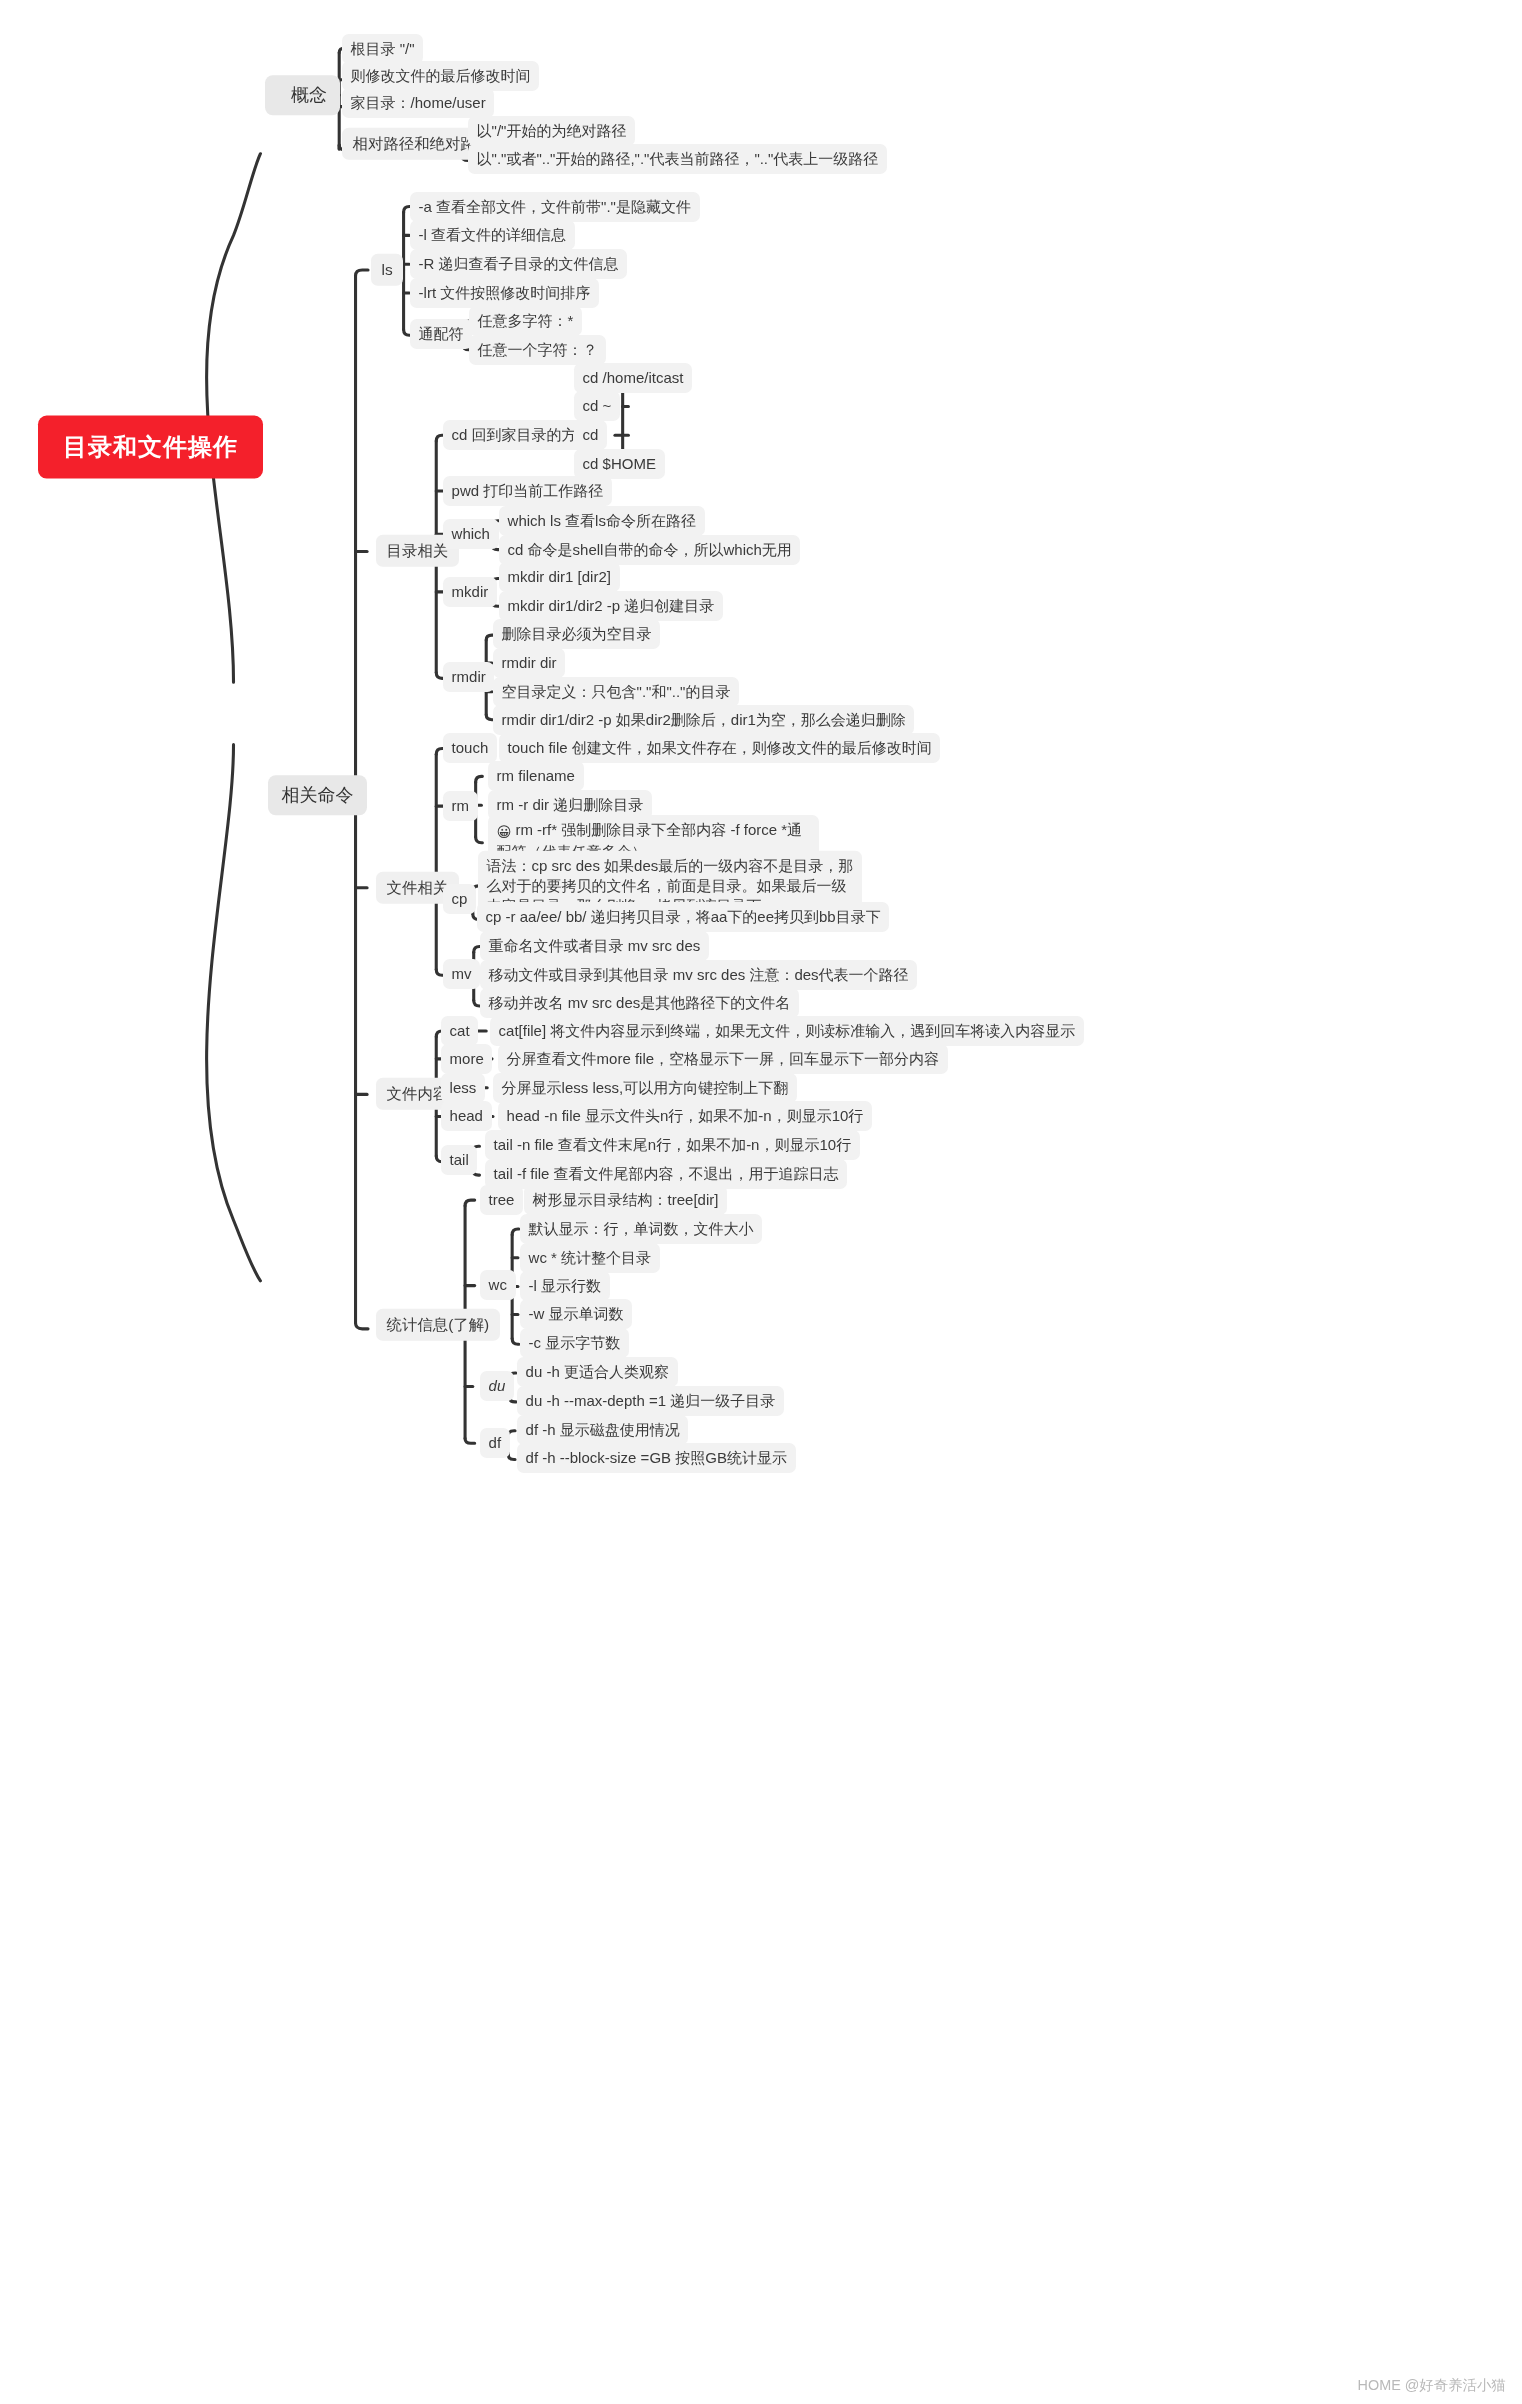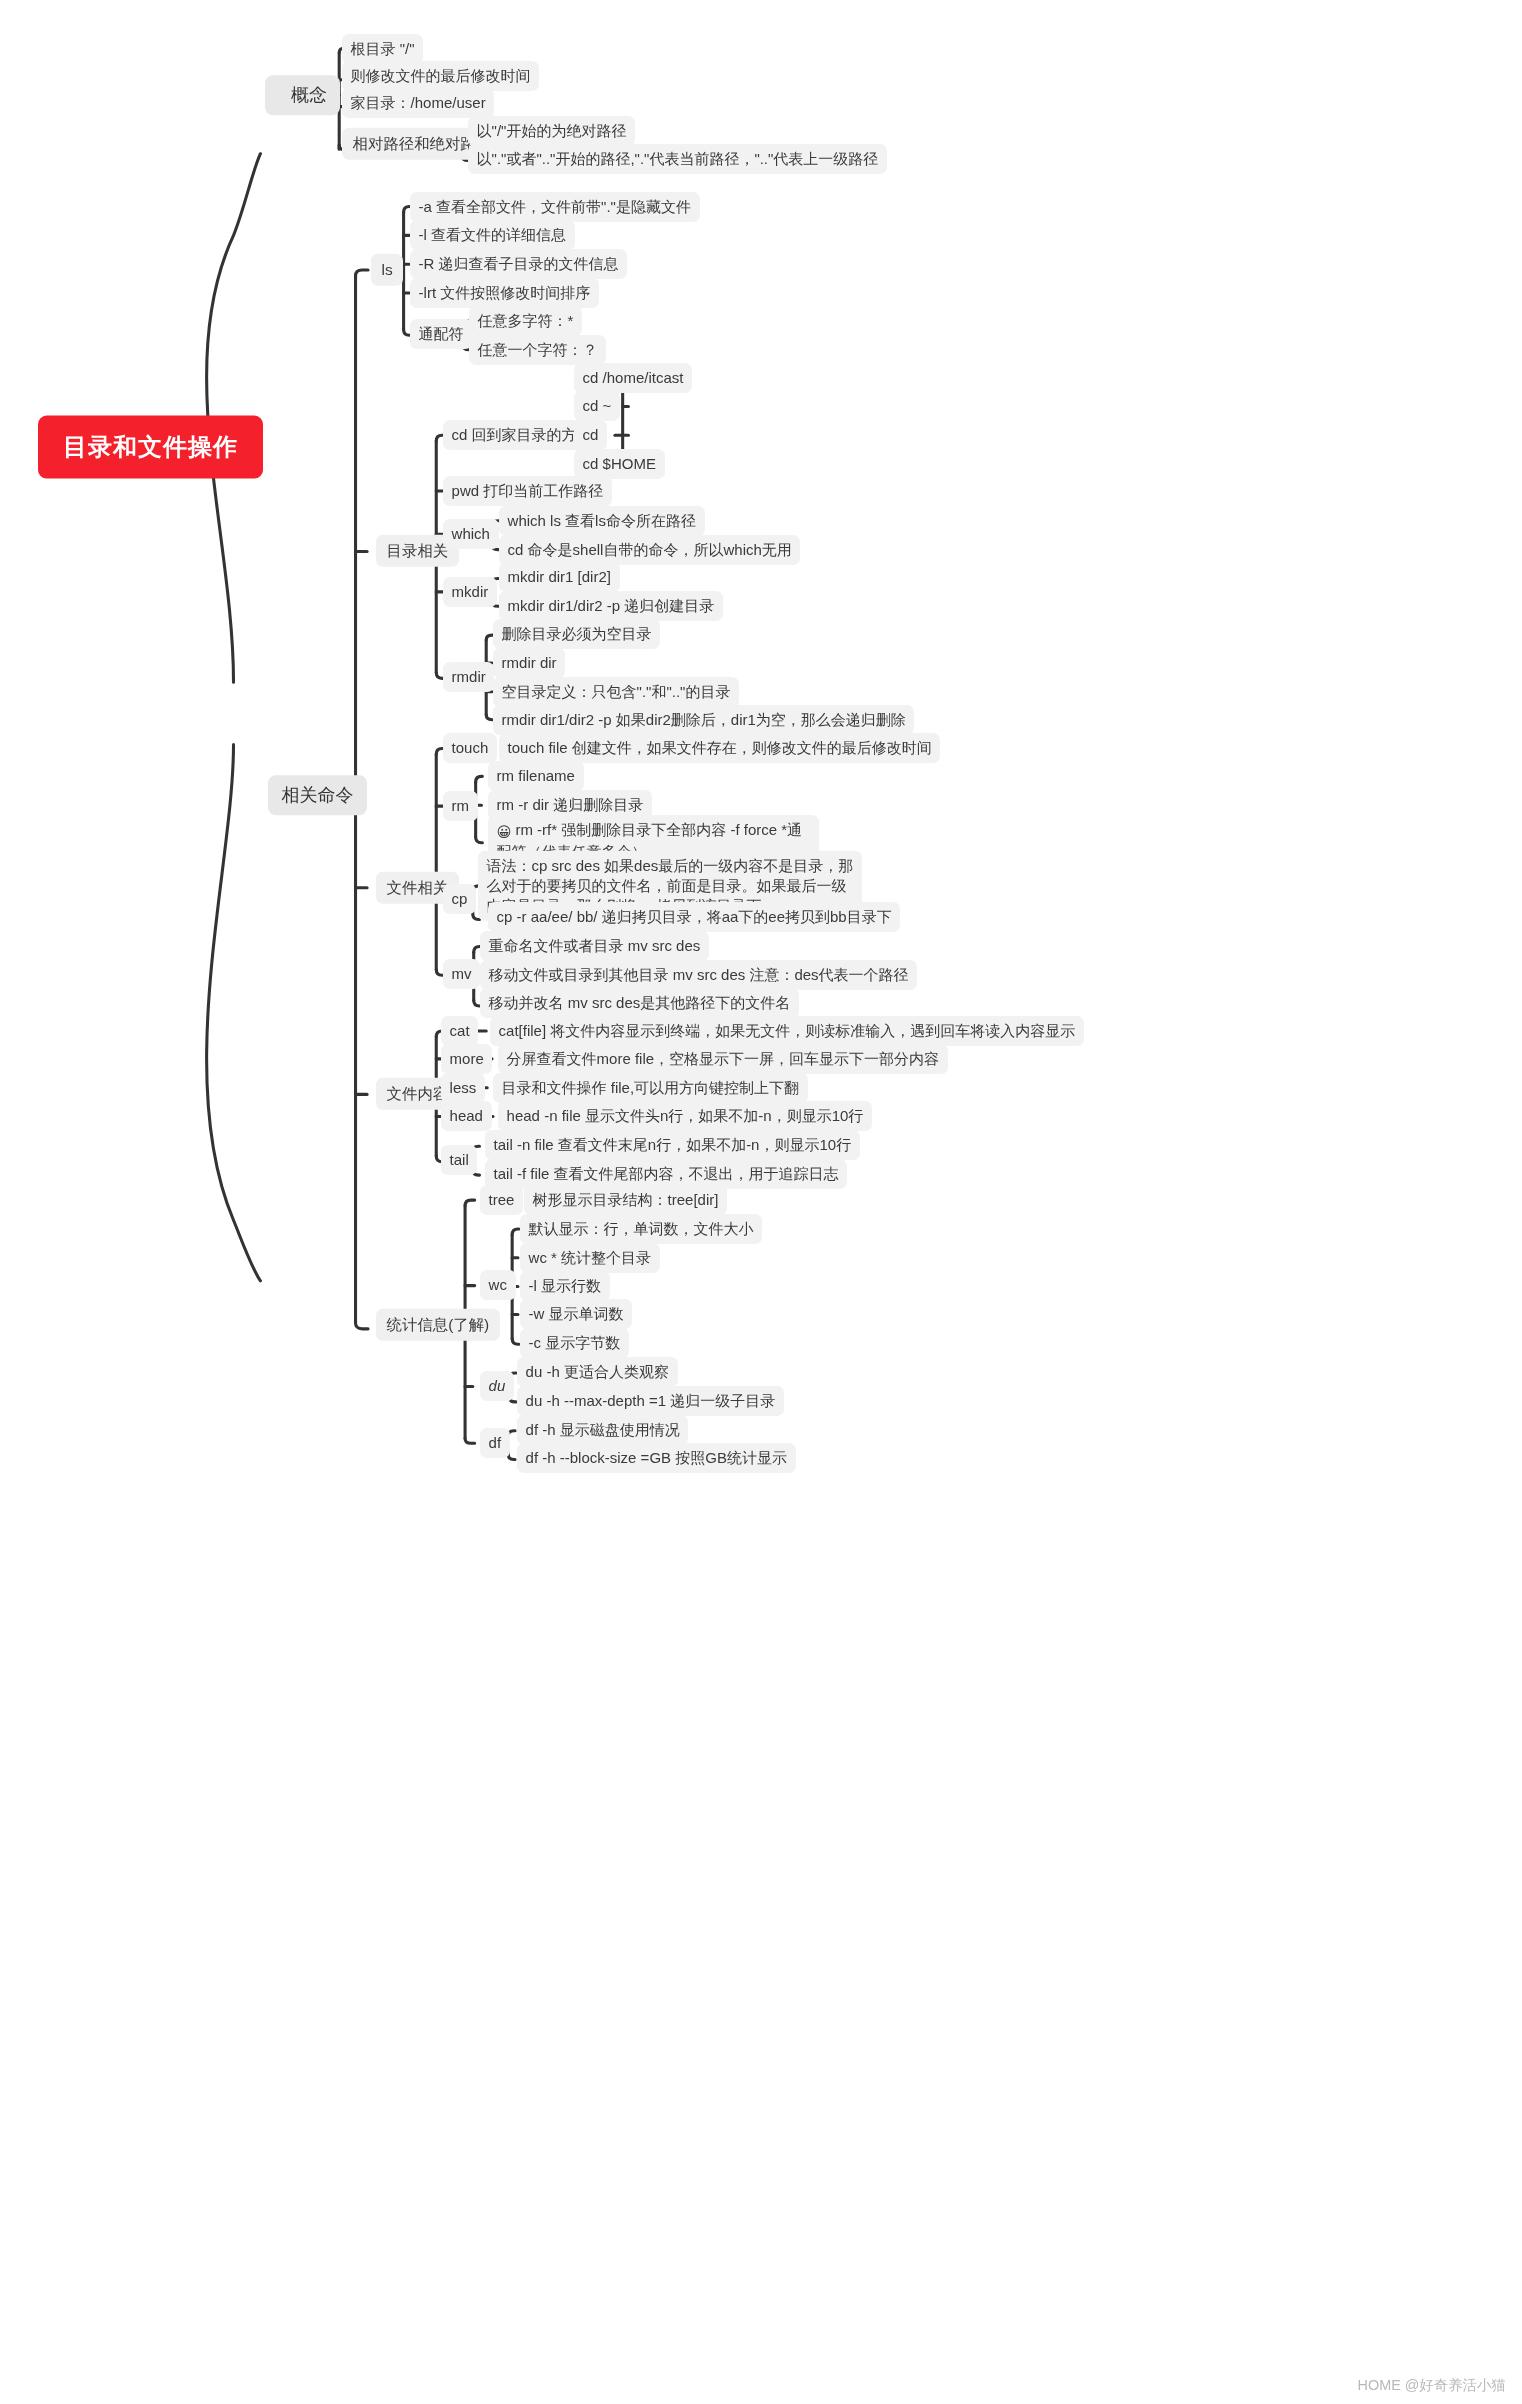--- a/index.html
+++ b/index.html
@@ -249,32 +249,32 @@
       <div class="node" style="left: 493px; top: 720px;">rmdir dir1/dir2 -p  如果dir2删除后，dir1为空，那么会递归删除</div>
       <div class="node lvl2" style="left: 376px; top: 888px;">文件相关</div>
       <div class="node" style="left: 443px; top: 748px;">touch</div>
       <div class="node" style="left: 499px; top: 748px;">touch file  创建文件，如果文件存在，则修改文件的最后修改时间</div>
       <div class="node" style="left: 443px; top: 806px;">rm</div>
       <div class="node" style="left: 488px; top: 776px;">rm filename</div>
       <div class="node" style="left: 488px; top: 805px;">rm -r dir  递归删除目录</div>
       <div class="node wrap" style="left: 488px; top: 841px; width: 331px;"><span class="emoji">😀</span><span>rm -rf*  强制删除目录下全部内容  -f force *通配符（代表任意多个）</span></div>
       <div class="node" style="left: 443px; top: 899px;">cp</div>
       <div class="node wrap" style="left: 478px; top: 886px; width: 384px;">语法：cp src des 如果des最后的一级内容不是目录，那么对于的要拷贝的文件名，前面是目录。如果最后一级内容是目录，那么则将src拷贝到该目录下</div>
-      <div class="node" style="left: 488px; top: 917px;">cp -r aa/ee/ bb/  递归拷贝目录，将aa下的ee拷贝到bb目录下</div>
+      <div class="node" style="left: 477px; top: 917px;">cp -r aa/ee/ bb/  递归拷贝目录，将aa下的ee拷贝到bb目录下</div>
       <div class="node" style="left: 443px; top: 974px;">mv</div>
       <div class="node" style="left: 480px; top: 946px;">重命名文件或者目录 mv src des</div>
       <div class="node" style="left: 480px; top: 975px;">移动文件或目录到其他目录 mv src des 注意：des代表一个路径</div>
       <div class="node" style="left: 480px; top: 1003px;">移动并改名 mv src des是其他路径下的文件名</div>
       <div class="node lvl2" style="left: 376px; top: 1094px;">文件内容</div>
       <div class="node" style="left: 441px; top: 1031px;">cat</div>
       <div class="node" style="left: 490px; top: 1031px;">cat[file] 将文件内容显示到终端，如果无文件，则读标准输入，遇到回车将读入内容显示</div>
       <div class="node" style="left: 441px; top: 1059px;">more</div>
       <div class="node" style="left: 498px; top: 1059px;">分屏查看文件more file，空格显示下一屏，回车显示下一部分内容</div>
       <div class="node" style="left: 441px; top: 1088px;">less</div>
-      <div class="node" style="left: 493px; top: 1088px;">目录和文件操作 file,可以用方向键控制上下翻</div>
+      <div class="node" style="left: 493px; top: 1088px;">分屏显示less less,可以用方向键控制上下翻</div>
       <div class="node" style="left: 441px; top: 1116px;">head</div>
       <div class="node" style="left: 498px; top: 1116px;">head -n file 显示文件头n行，如果不加-n，则显示10行</div>
       <div class="node" style="left: 441px; top: 1160px;">tail</div>
       <div class="node" style="left: 485px; top: 1145px;">tail -n file  查看文件末尾n行，如果不加-n，则显示10行</div>
       <div class="node" style="left: 485px; top: 1174px;">tail -f file  查看文件尾部内容，不退出，用于追踪日志</div>
       <div class="node lvl2" style="left: 376px; top: 1325px;">统计信息(了解)</div>
       <div class="node" style="left: 480px; top: 1200px;">tree</div>
       <div class="node" style="left: 524px; top: 1200px;">树形显示目录结构：tree[dir]</div>
       <div class="node" style="left: 480px; top: 1285px;">wc</div>
       <div class="node" style="left: 520px; top: 1229px;">默认显示：行，单词数，文件大小</div>

